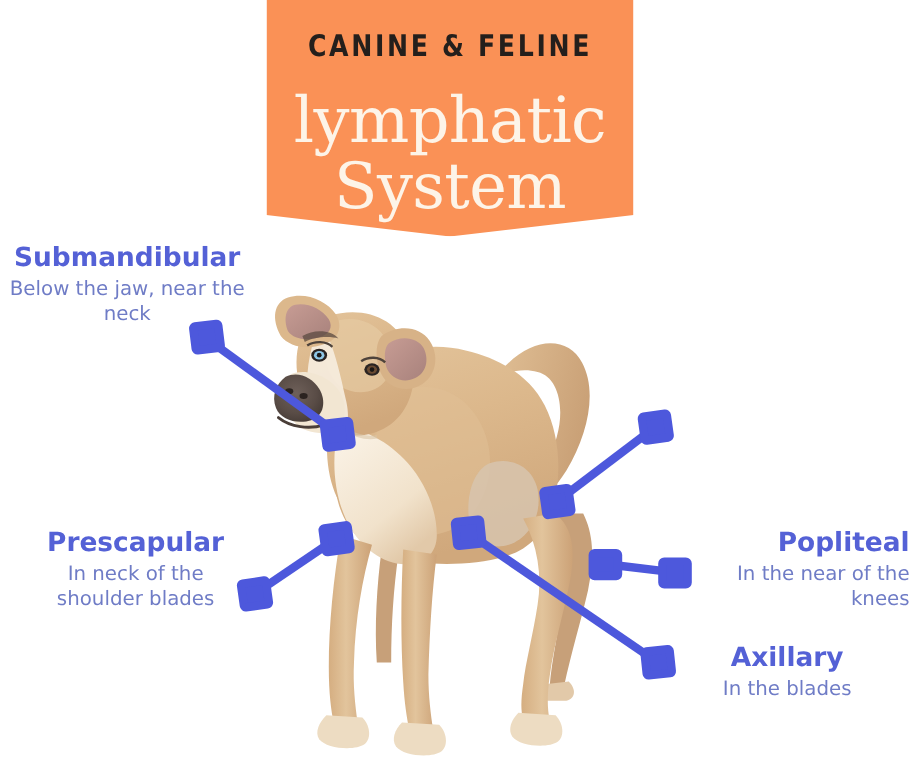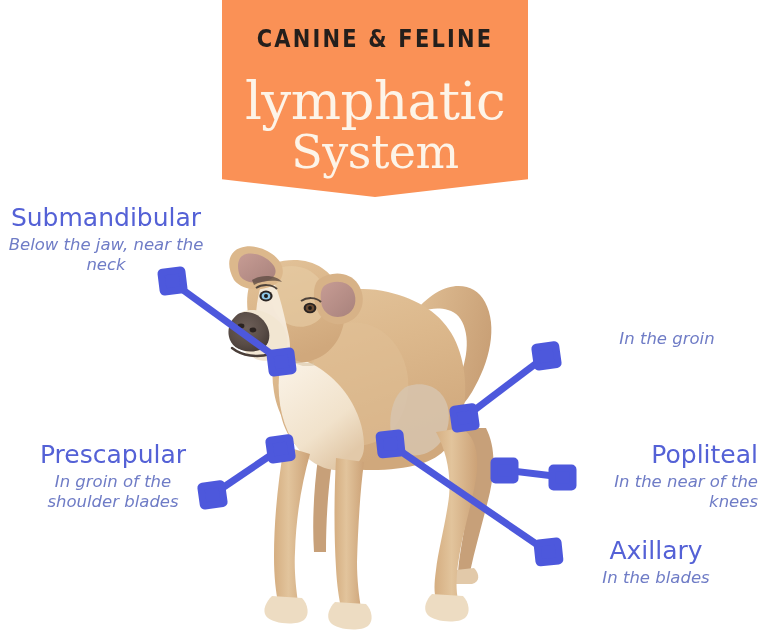--- a/index.html
+++ b/index.html
@@ -56,21 +56,21 @@
     margin-top: 26px;
     font-family: "DejaVu Serif", serif;
     font-size: 53px;
     font-weight: 400;
     color: #fdf4e8;
     line-height: 1.02;
     letter-spacing: -0.5px;
   }
   #banner-title-2 {
     font-family: "DejaVu Serif", serif;
-    font-size: 46px;
+    font-size: 53px;
     font-weight: 400;
     color: #fdf4e8;
     line-height: 1.05;
     letter-spacing: -0.5px;
   }
 
   
   #dog {
     position: absolute;
     left: 222px;
@@ -88,34 +88,33 @@
     pointer-events: none;
   }
 
   
   .label {
     position: absolute;
     z-index: 6;
   }
   .label .title {
     font-family: "DejaVu Sans", sans-serif;
-    font-weight: 400;
-    font-size: 25px;
+    font-weight: 700;
+    font-size: 22px;
     color: #5461d6;
     line-height: 1.18;
     white-space: nowrap;
   }
   .label .desc {
     font-family: "DejaVu Sans", sans-serif;
     font-weight: 400;
     font-size: 16.5px;
     color: #6f7cc6;
     line-height: 1.26;
     margin-top: 2px;
-    font-style: italic;
   }
   .label.align-center { text-align: center; }
 
   #label-submandibular { left: 6px;   top: 203px; width: 200px; }
   #label-prescapular   { left: 24px;  top: 440px; width: 178px; }
   #label-inguinal      { left: 578px; top: 327px; width: 178px; }
   #label-popliteal     { left: 566px; top: 440px; width: 192px; text-align: right; }
   #label-axillary      { left: 566px; top: 536px; width: 180px; }
 </style>
 </head>
@@ -297,25 +296,24 @@
     </g>
   </svg>
 
   <div class="label align-center" id="label-submandibular">
     <div class="title">Submandibular</div>
     <div class="desc">Below the jaw, near the neck</div>
   </div>
 
   <div class="label align-center" id="label-prescapular">
     <div class="title">Prescapular</div>
-    <div class="desc">In groin of the shoulder blades</div>
+    <div class="desc">In neck of the shoulder blades</div>
   </div>
 
   <div class="label align-center" id="label-inguinal">
-    <div class="desc">In the groin</div>
   </div>
 
   <div class="label align-center" id="label-popliteal">
     <div class="title">Popliteal</div>
     <div class="desc">In the near of the knees</div>
   </div>
 
   <div class="label align-center" id="label-axillary">
     <div class="title">Axillary</div>
     <div class="desc">In the blades</div>

